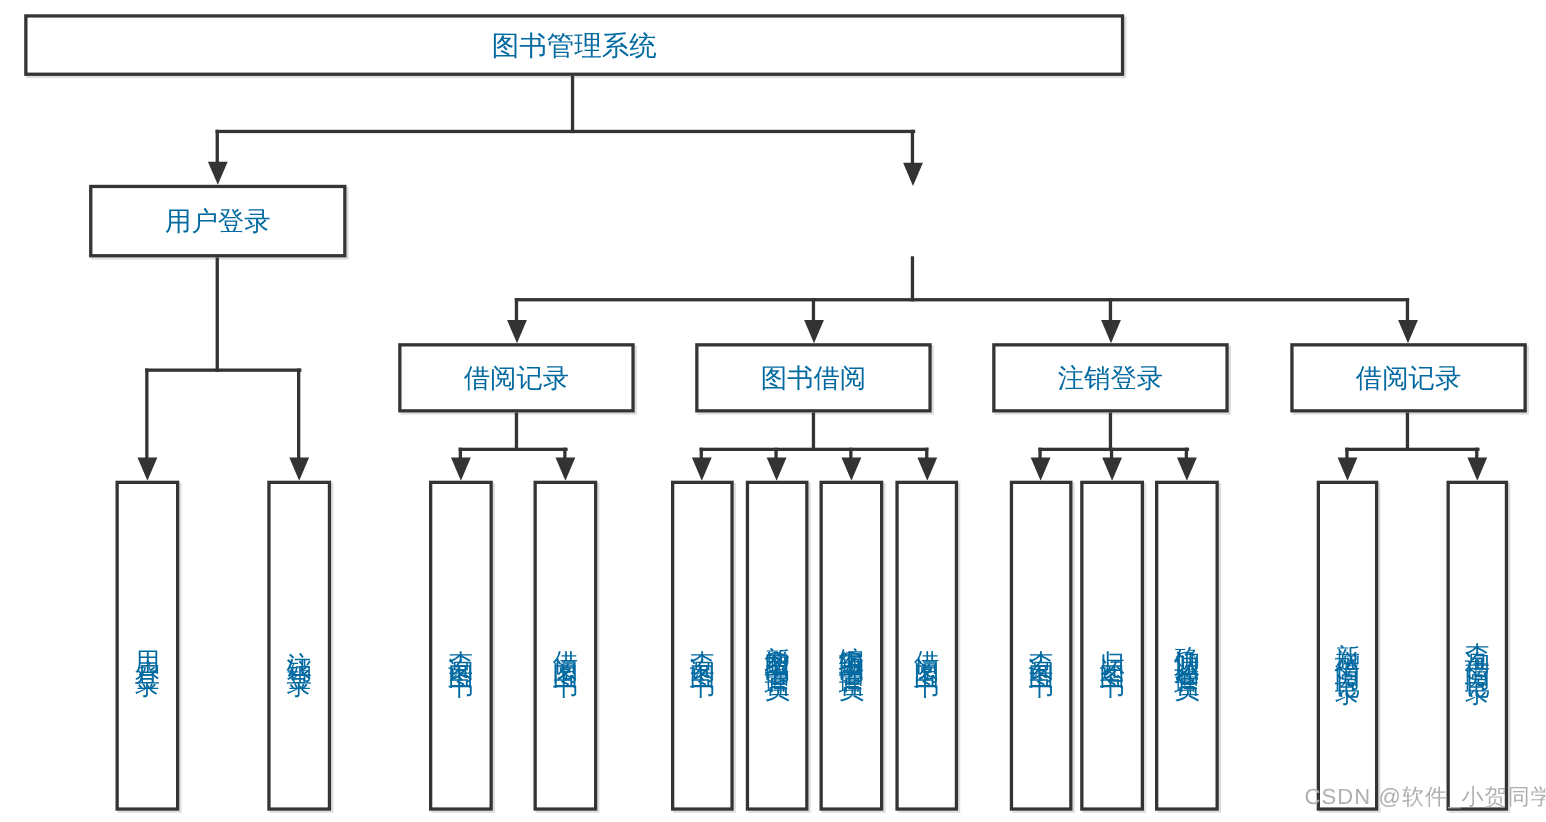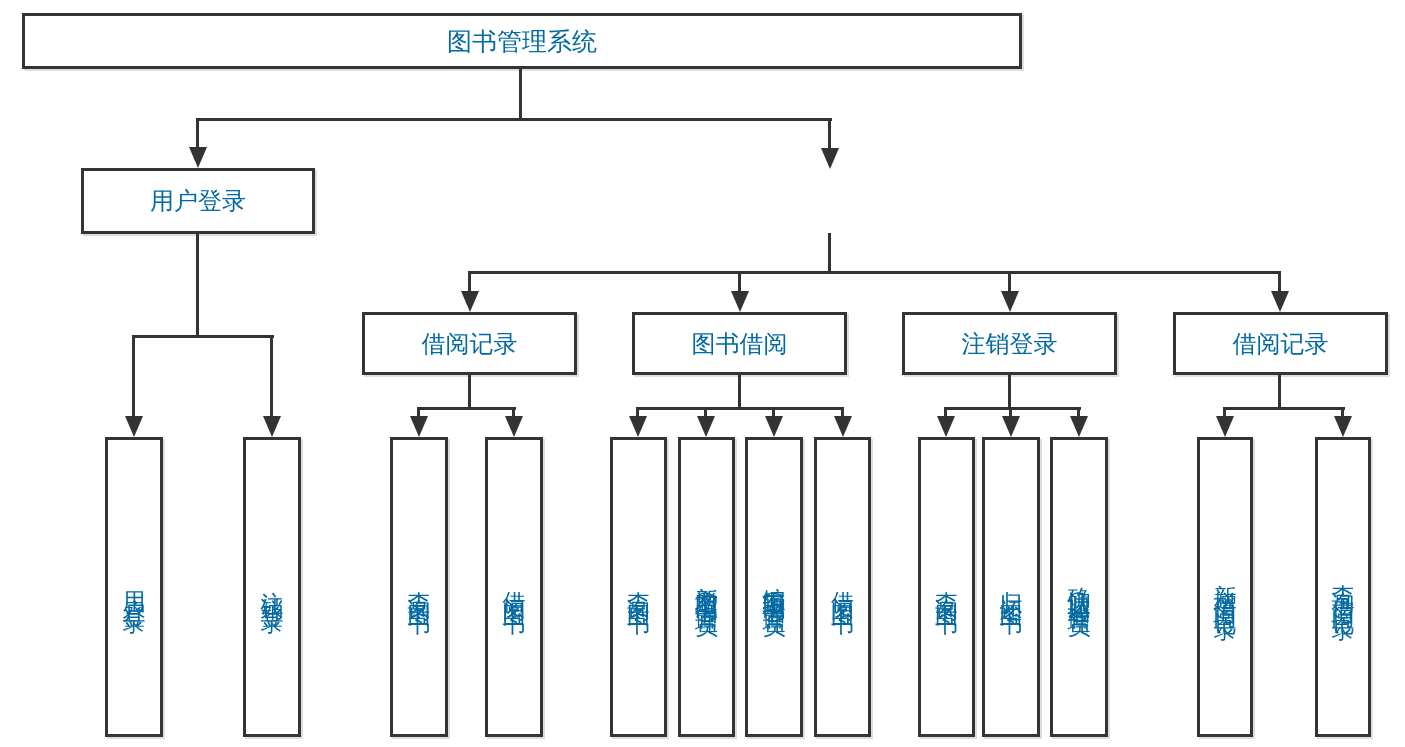--- a/index.html
+++ b/index.html
@@ -113,14 +113,15 @@
   <div class="box vbox" style="left:745px;top:437px;width:58px;height:300px;letter-spacing:4px;">编辑图书（管理员）</div>
   <div class="box vbox" style="left:814px;top:437px;width:57px;height:300px;">借阅图书</div>
 
   <div class="box vbox" style="left:918px;top:437px;width:57px;height:300px;">查询图书</div>
   <div class="box vbox" style="left:982px;top:437px;width:58px;height:300px;">归还图书</div>
   <div class="box vbox" style="left:1050px;top:437px;width:58px;height:300px;letter-spacing:4px;">确认归还（管理员）</div>
 
   <div class="box vbox" style="left:1197px;top:437px;width:56px;height:300px;">新增借阅记录</div>
   <div class="box vbox" style="left:1315px;top:437px;width:56px;height:300px;">查询借阅记录</div>
 
+  <div class="watermark">CSDN @软件_小贺同学</div>
 
 </div>
 
 </body></html>

